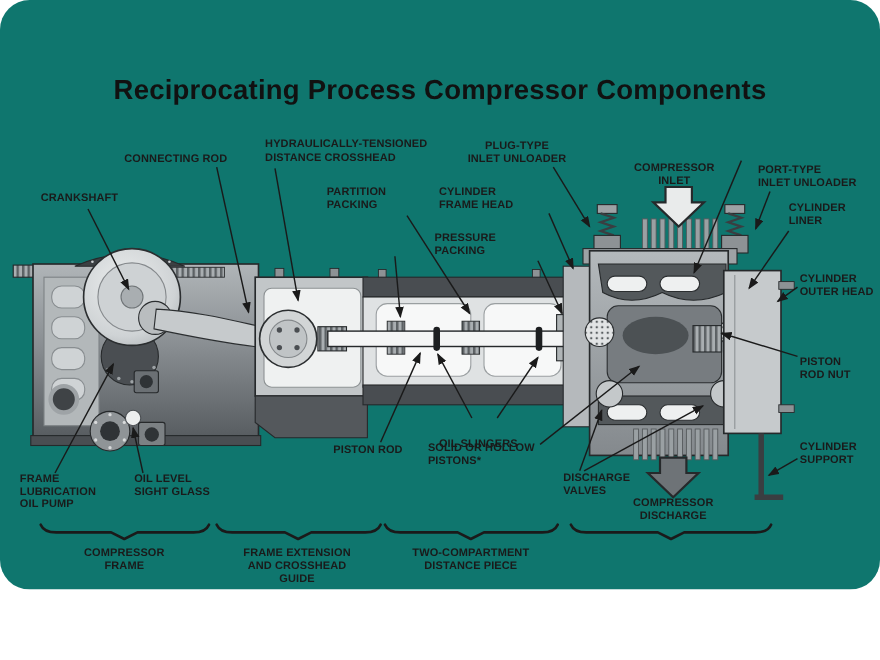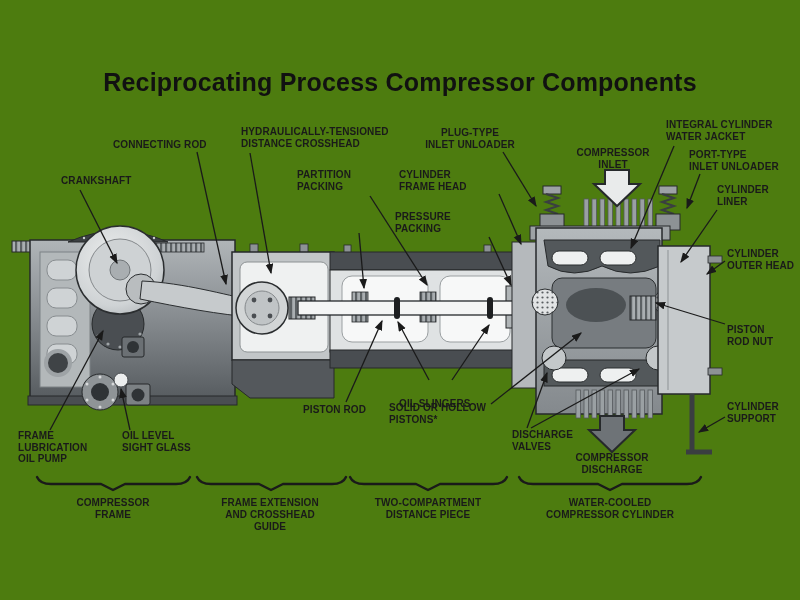--- a/index.html
+++ b/index.html
@@ -1,17 +1,17 @@
 <!DOCTYPE html>
 <html><head>
 <meta charset="utf-8">
 <style>
   html,body{margin:0;padding:0;background:#fff;}
-  .canvas{position:relative;width:800px;height:600px;background:#4d7c0f;overflow:hidden;
-          font-family:"Liberation Sans","DejaVu Sans",sans-serif;}
+  .canvas{position:relative;width:800px;height:536px;background:#0f766e;overflow:hidden;
+          font-family:"Liberation Sans","DejaVu Sans",sans-serif;border-radius:27px;}
   .art{position:absolute;left:0;top:0;}
   .title{position:absolute;left:0;top:68px;width:800px;text-align:center;
          font-size:25px;font-weight:bold;color:#111;letter-spacing:.2px;}
   .lbl{position:absolute;font-size:10px;font-weight:bold;color:#1a1a1a;
        line-height:11.5px;white-space:pre-line;letter-spacing:.1px;}
   .lbl.r{text-align:left;}
   .lbl.c{text-align:center;}
   .sec{position:absolute;font-size:10px;font-weight:bold;color:#1a1a1a;
        line-height:12px;white-space:pre-line;text-align:center;letter-spacing:.1px;}
 </style>
@@ -236,36 +236,34 @@
     <g stroke="#1a1a1a" stroke-width="2.4" fill="none" stroke-linejoin="round" stroke-linecap="round">
       <path d="M37,477 Q40,484 51,484 H101 L113,490 L125,484 H176 Q187,484 190,477"></path>
       <path d="M197,477 Q200,484 211,484 H259 L271,490 L283,484 H332 Q343,484 346,477"></path>
       <path d="M350,477 Q353,484 364,484 H416 L428,490 L440,484 H493 Q504,484 507,477"></path>
       <path d="M519,477 Q522,484 533,484 H598 L610,490 L622,484 H687 Q698,484 701,477"></path>
     </g>
   </svg>
 
   <div class="title">Reciprocating Process Compressor Components</div>
 
-  <div class="lbl" style="left:37px;top:175px;margin-left:24px;">CRANKSHAFT</div>
+  <div class="lbl" style="left:37px;top:175px;">CRANKSHAFT</div>
   <div class="lbl" style="left:113px;top:139px;">CONNECTING ROD</div>
   <div class="lbl" style="left:241px;top:126px;">HYDRAULICALLY-TENSIONED
 DISTANCE CROSSHEAD</div>
   <div class="lbl r" style="left:297px;top:169px;width:80px;">PARTITION
 PACKING</div>
   <div class="lbl c" style="left:408px;top:127px;width:124px;text-align:center;">PLUG-TYPE
 INLET UNLOADER</div>
   <div class="lbl r" style="left:399px;top:169px;width:100px;">CYLINDER
 FRAME HEAD</div>
   <div class="lbl r" style="left:395px;top:211px;width:100px;">PRESSURE
 PACKING</div>
   <div class="lbl c" style="left:553px;top:147px;width:120px;">COMPRESSOR
 INLET</div>
-  <div class="lbl" style="left:666px;top:119px;">INTEGRAL CYLINDER
-WATER JACKET</div>
   <div class="lbl" style="left:689px;top:149px;">PORT-TYPE
 INLET UNLOADER</div>
   <div class="lbl" style="left:717px;top:184px;">CYLINDER
 LINER</div>
   <div class="lbl" style="left:727px;top:248px;">CYLINDER
 OUTER HEAD</div>
   <div class="lbl" style="left:727px;top:324px;">PISTON
 ROD NUT</div>
   <div class="lbl" style="left:727px;top:401px;">CYLINDER
 SUPPORT</div>
@@ -283,16 +281,14 @@
   <div class="lbl c" style="left:551px;top:452px;width:122px;">COMPRESSOR
 DISCHARGE</div>
 
   <div class="sec" style="left:53px;top:497px;width:120px;">COMPRESSOR
 FRAME</div>
   <div class="sec" style="left:358px;top:497px;width:140px;">TWO-COMPARTMENT
 DISTANCE PIECE</div>
   <div class="sec" style="left:200px;top:497px;width:140px;">FRAME EXTENSION
 AND CROSSHEAD
 GUIDE</div>
-  <div class="sec" style="left:528px;top:497px;width:164px;">WATER-COOLED
-COMPRESSOR CYLINDER</div>
 
 </div>
 
 </body></html>

